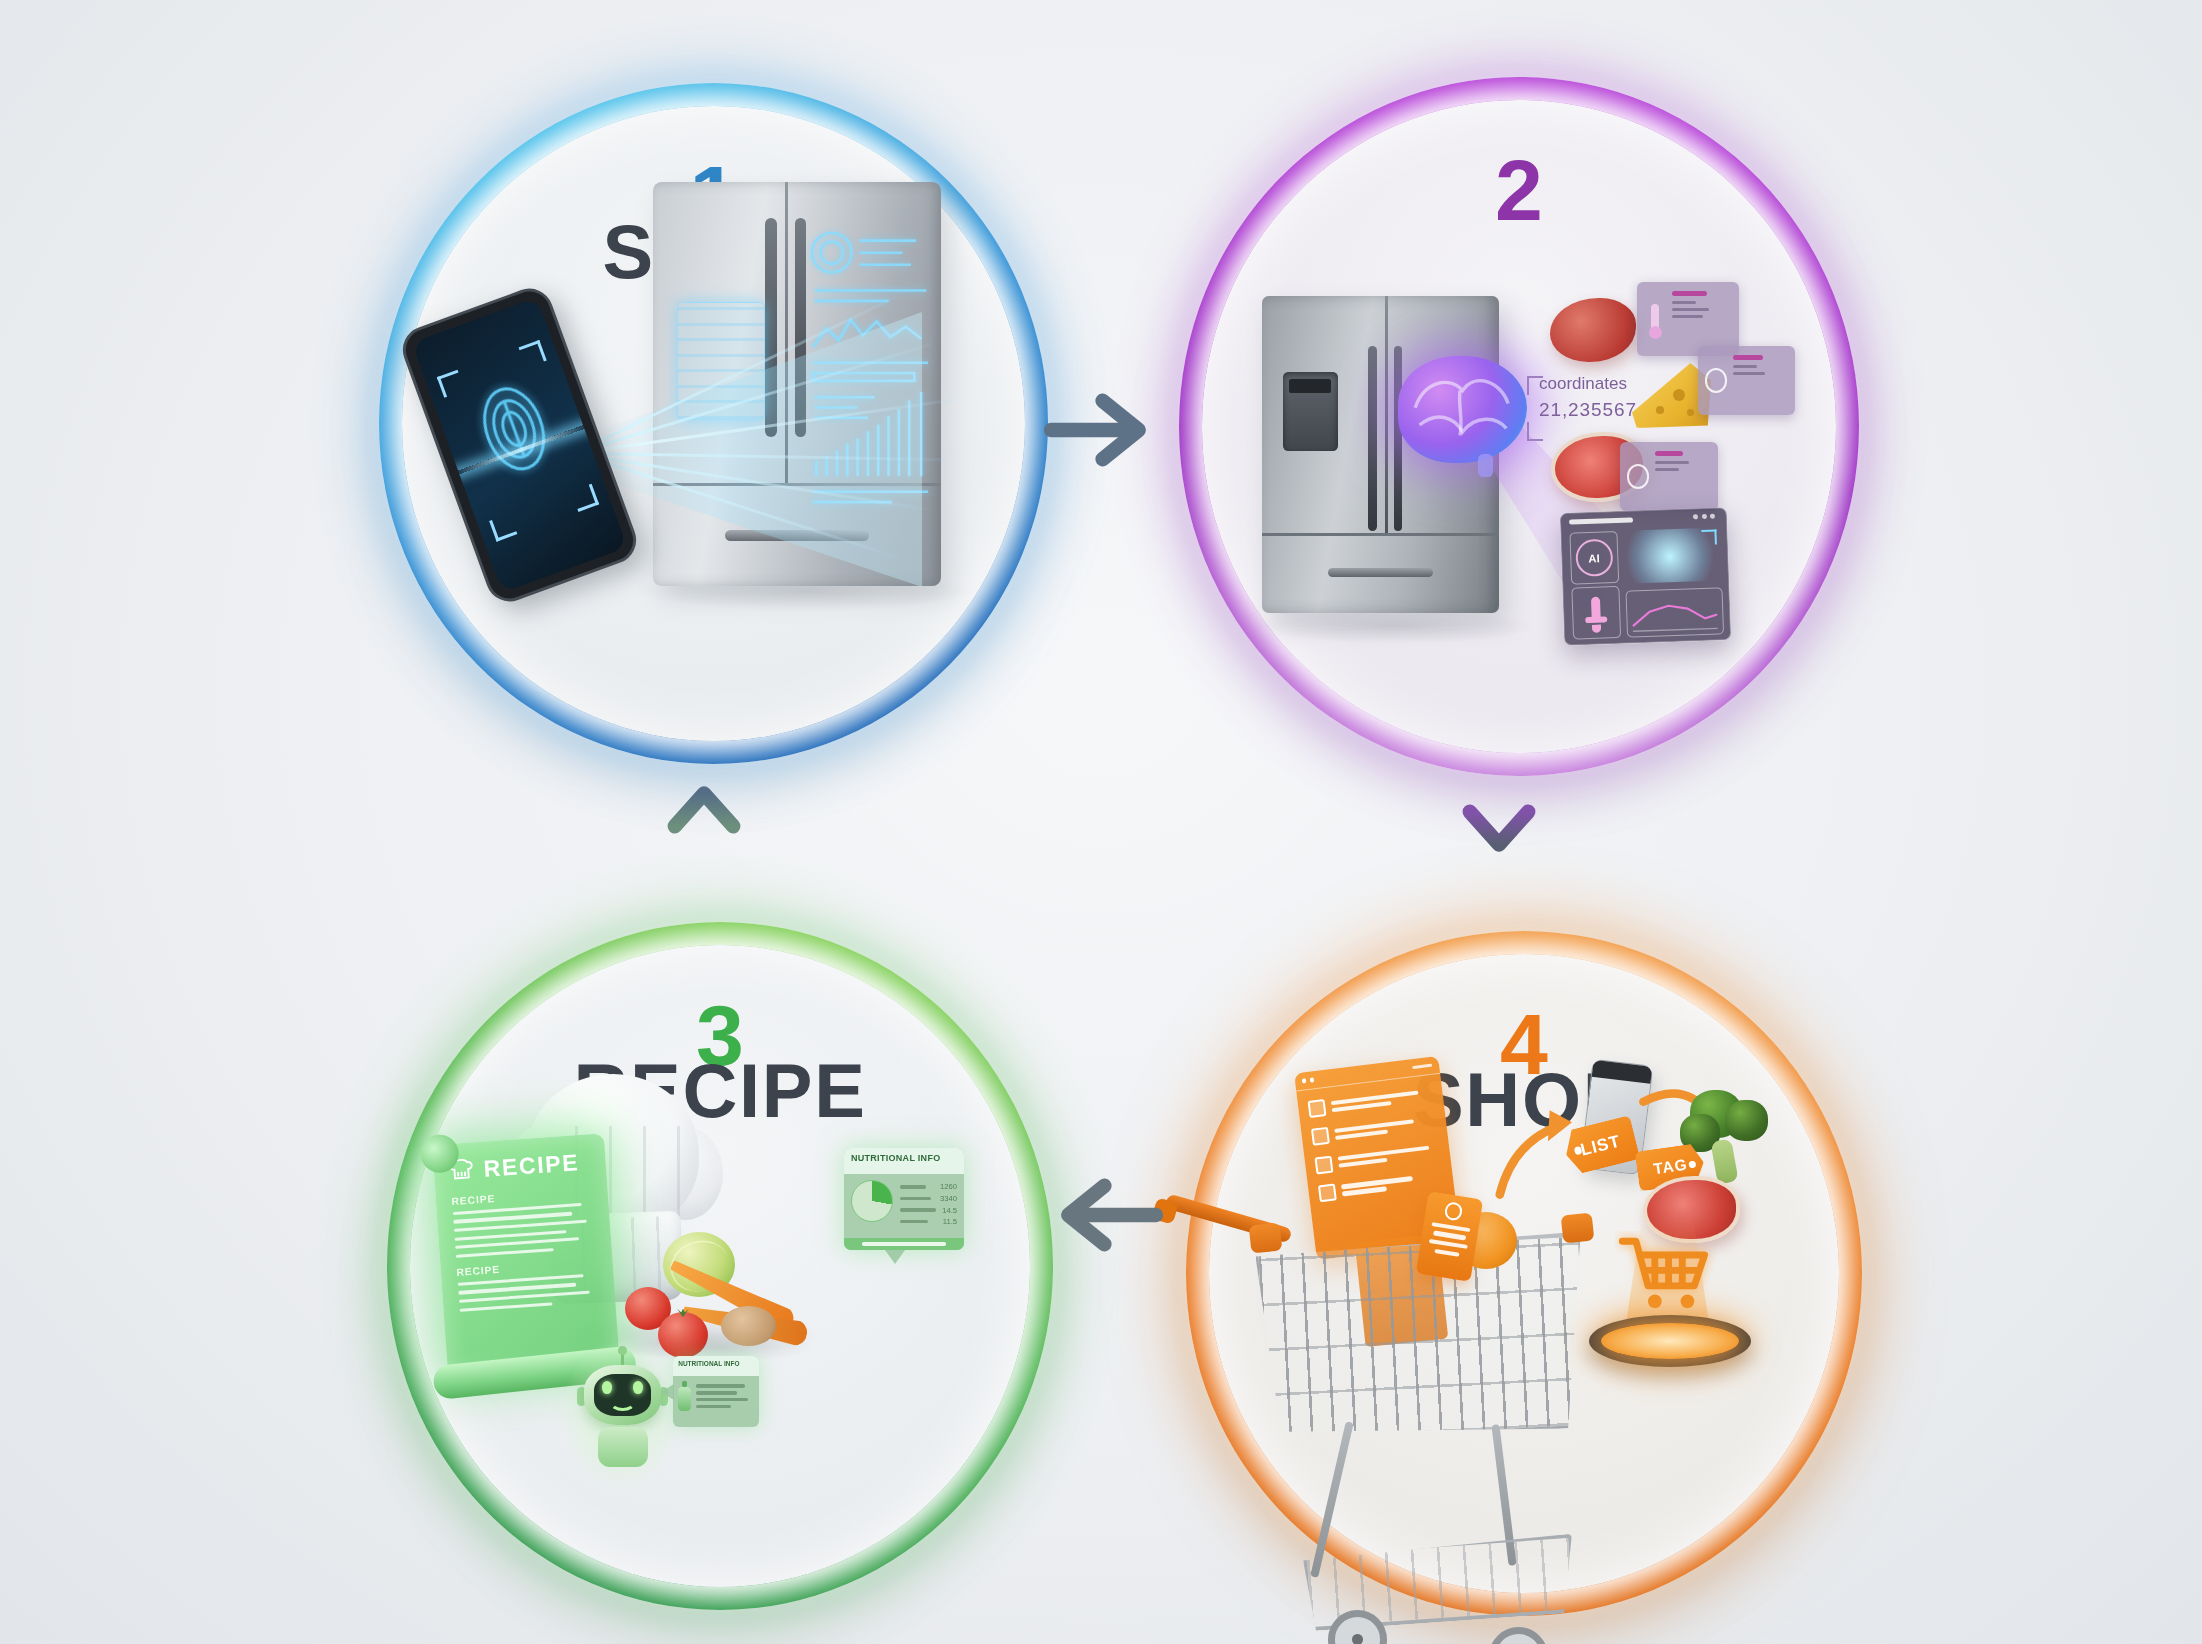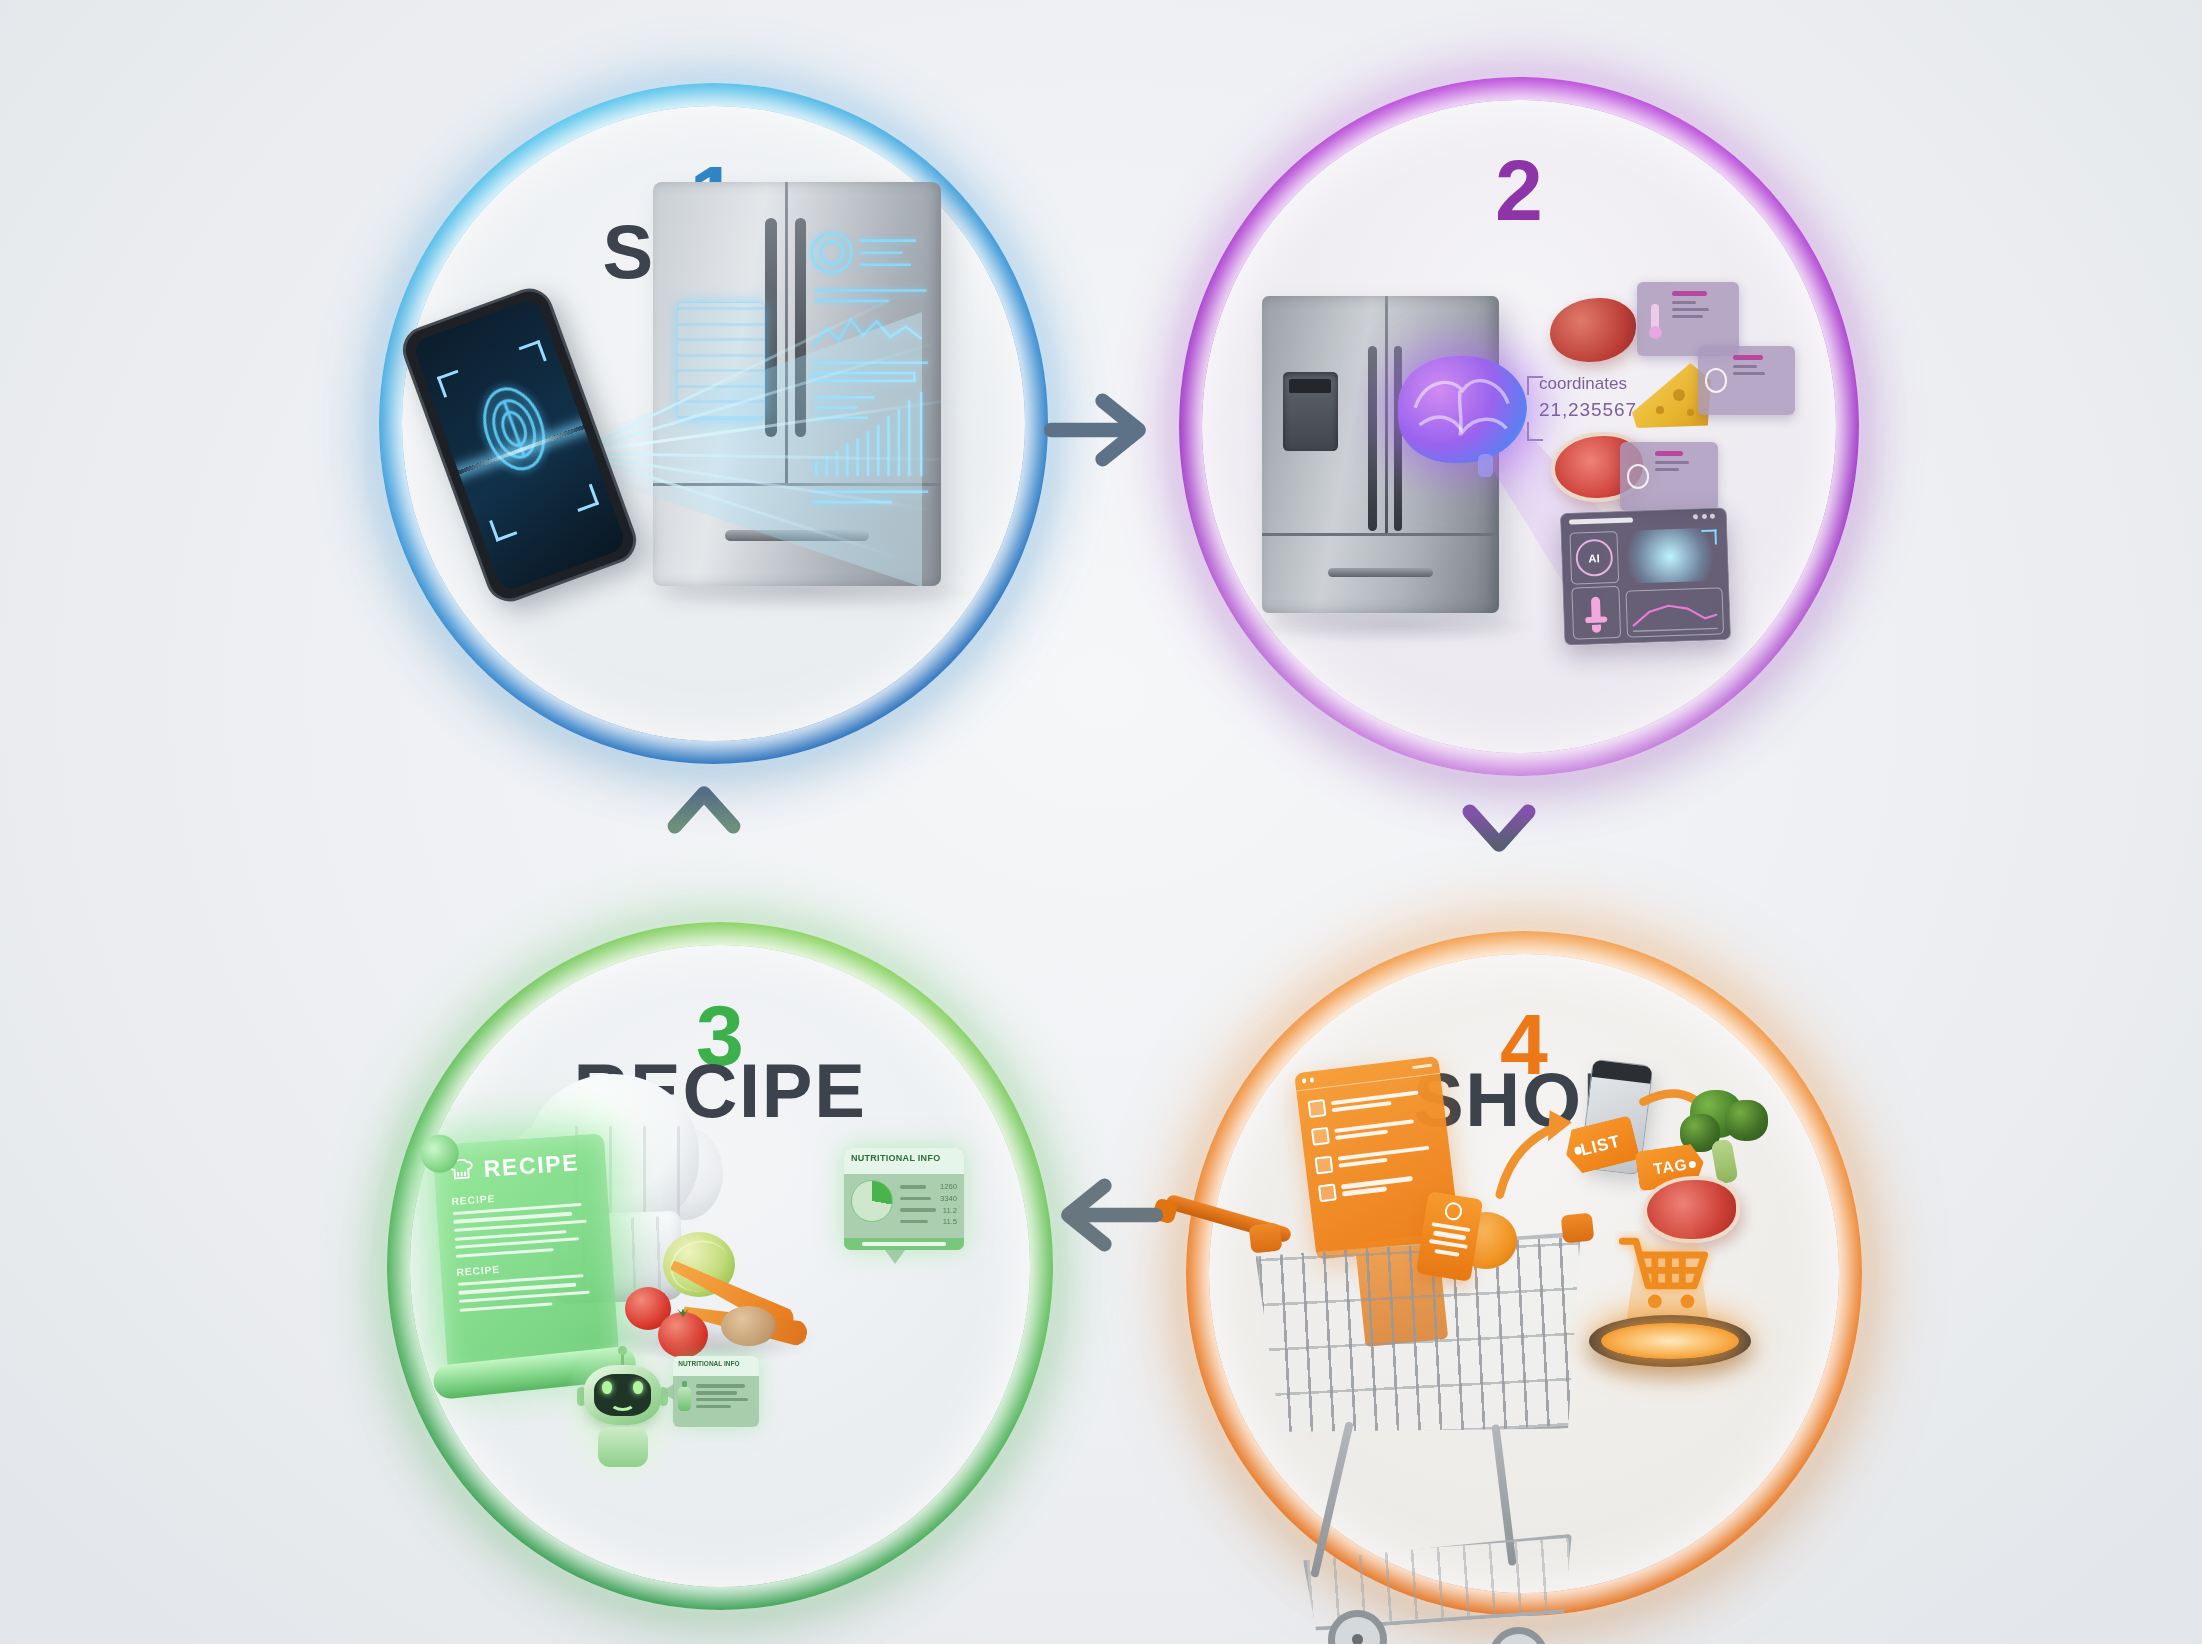--- a/index.html
+++ b/index.html
@@ -352,21 +352,21 @@
             <div style="display:flex;justify-content:space-between;align-items:center;margin:2.6px 0;">
                 <span class="lr" style="width:26px;background:rgba(70,110,75,.5);margin:0;"></span>
                 <span>1260</span>
               </div>
             <div style="display:flex;justify-content:space-between;align-items:center;margin:2.6px 0;">
                 <span class="lr" style="width:31px;background:rgba(70,110,75,.5);margin:0;"></span>
                 <span>3340</span>
               </div>
             <div style="display:flex;justify-content:space-between;align-items:center;margin:2.6px 0;">
                 <span class="lr" style="width:36px;background:rgba(70,110,75,.5);margin:0;"></span>
-                <span>11.2</span>
+                <span>14.5</span>
               </div>
             <div style="display:flex;justify-content:space-between;align-items:center;margin:2.6px 0;">
                 <span class="lr" style="width:28px;background:rgba(70,110,75,.5);margin:0;"></span>
                 <span>11.5</span>
               </div>
           </div>
         </div>
         <div style="position:absolute;left:0;right:0;bottom:0;height:12px;background:#79c77c;border-radius:0 0 6.9px 6.9px;">
           <div style="margin:4.3px auto 0;width:70%;height:3.4px;border-radius:1.7px;background:rgba(255,255,255,.85);"></div>
         </div>

